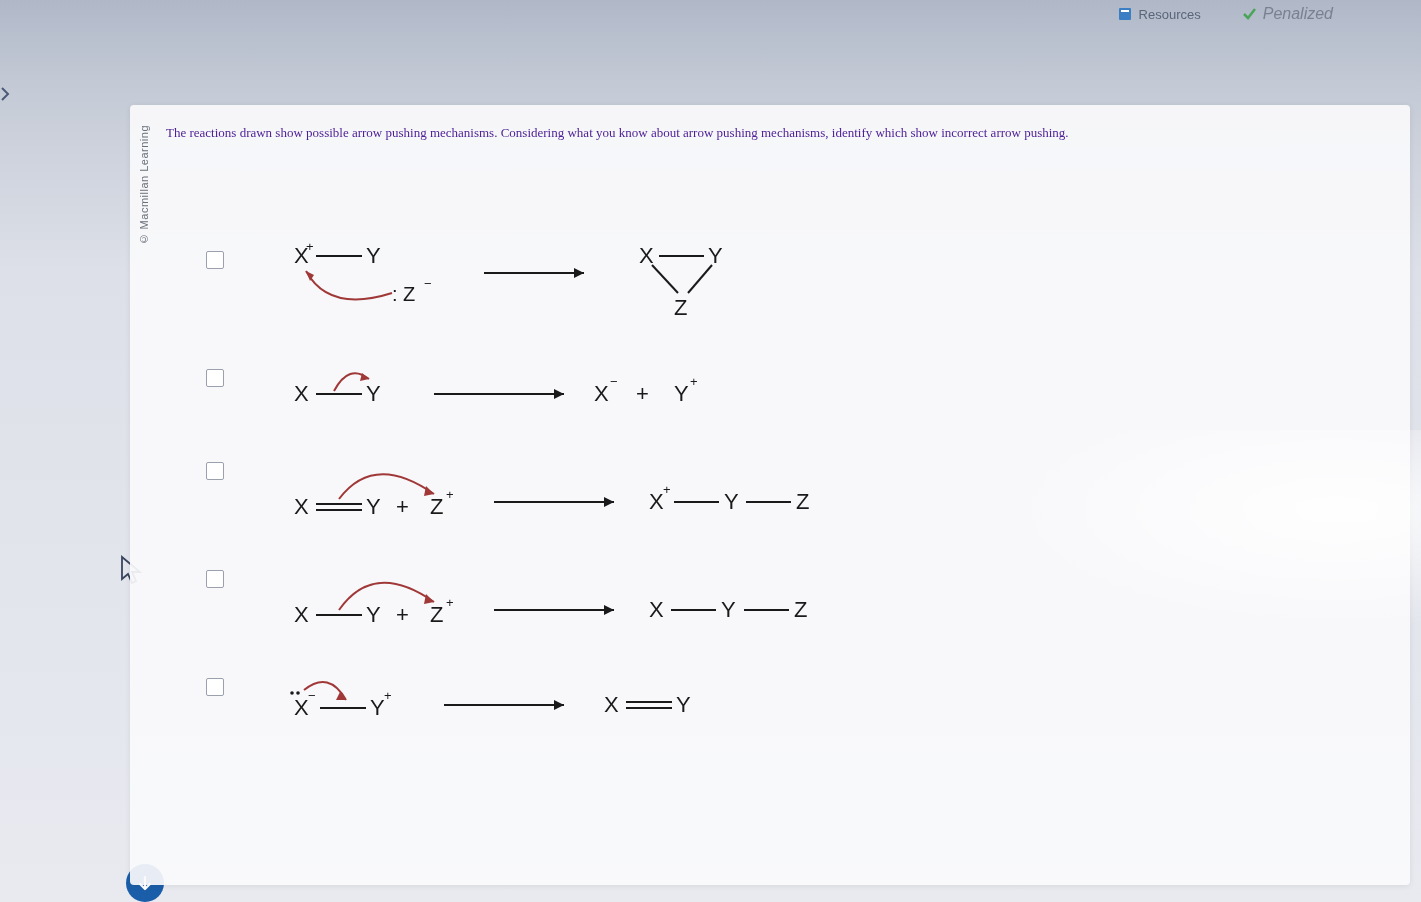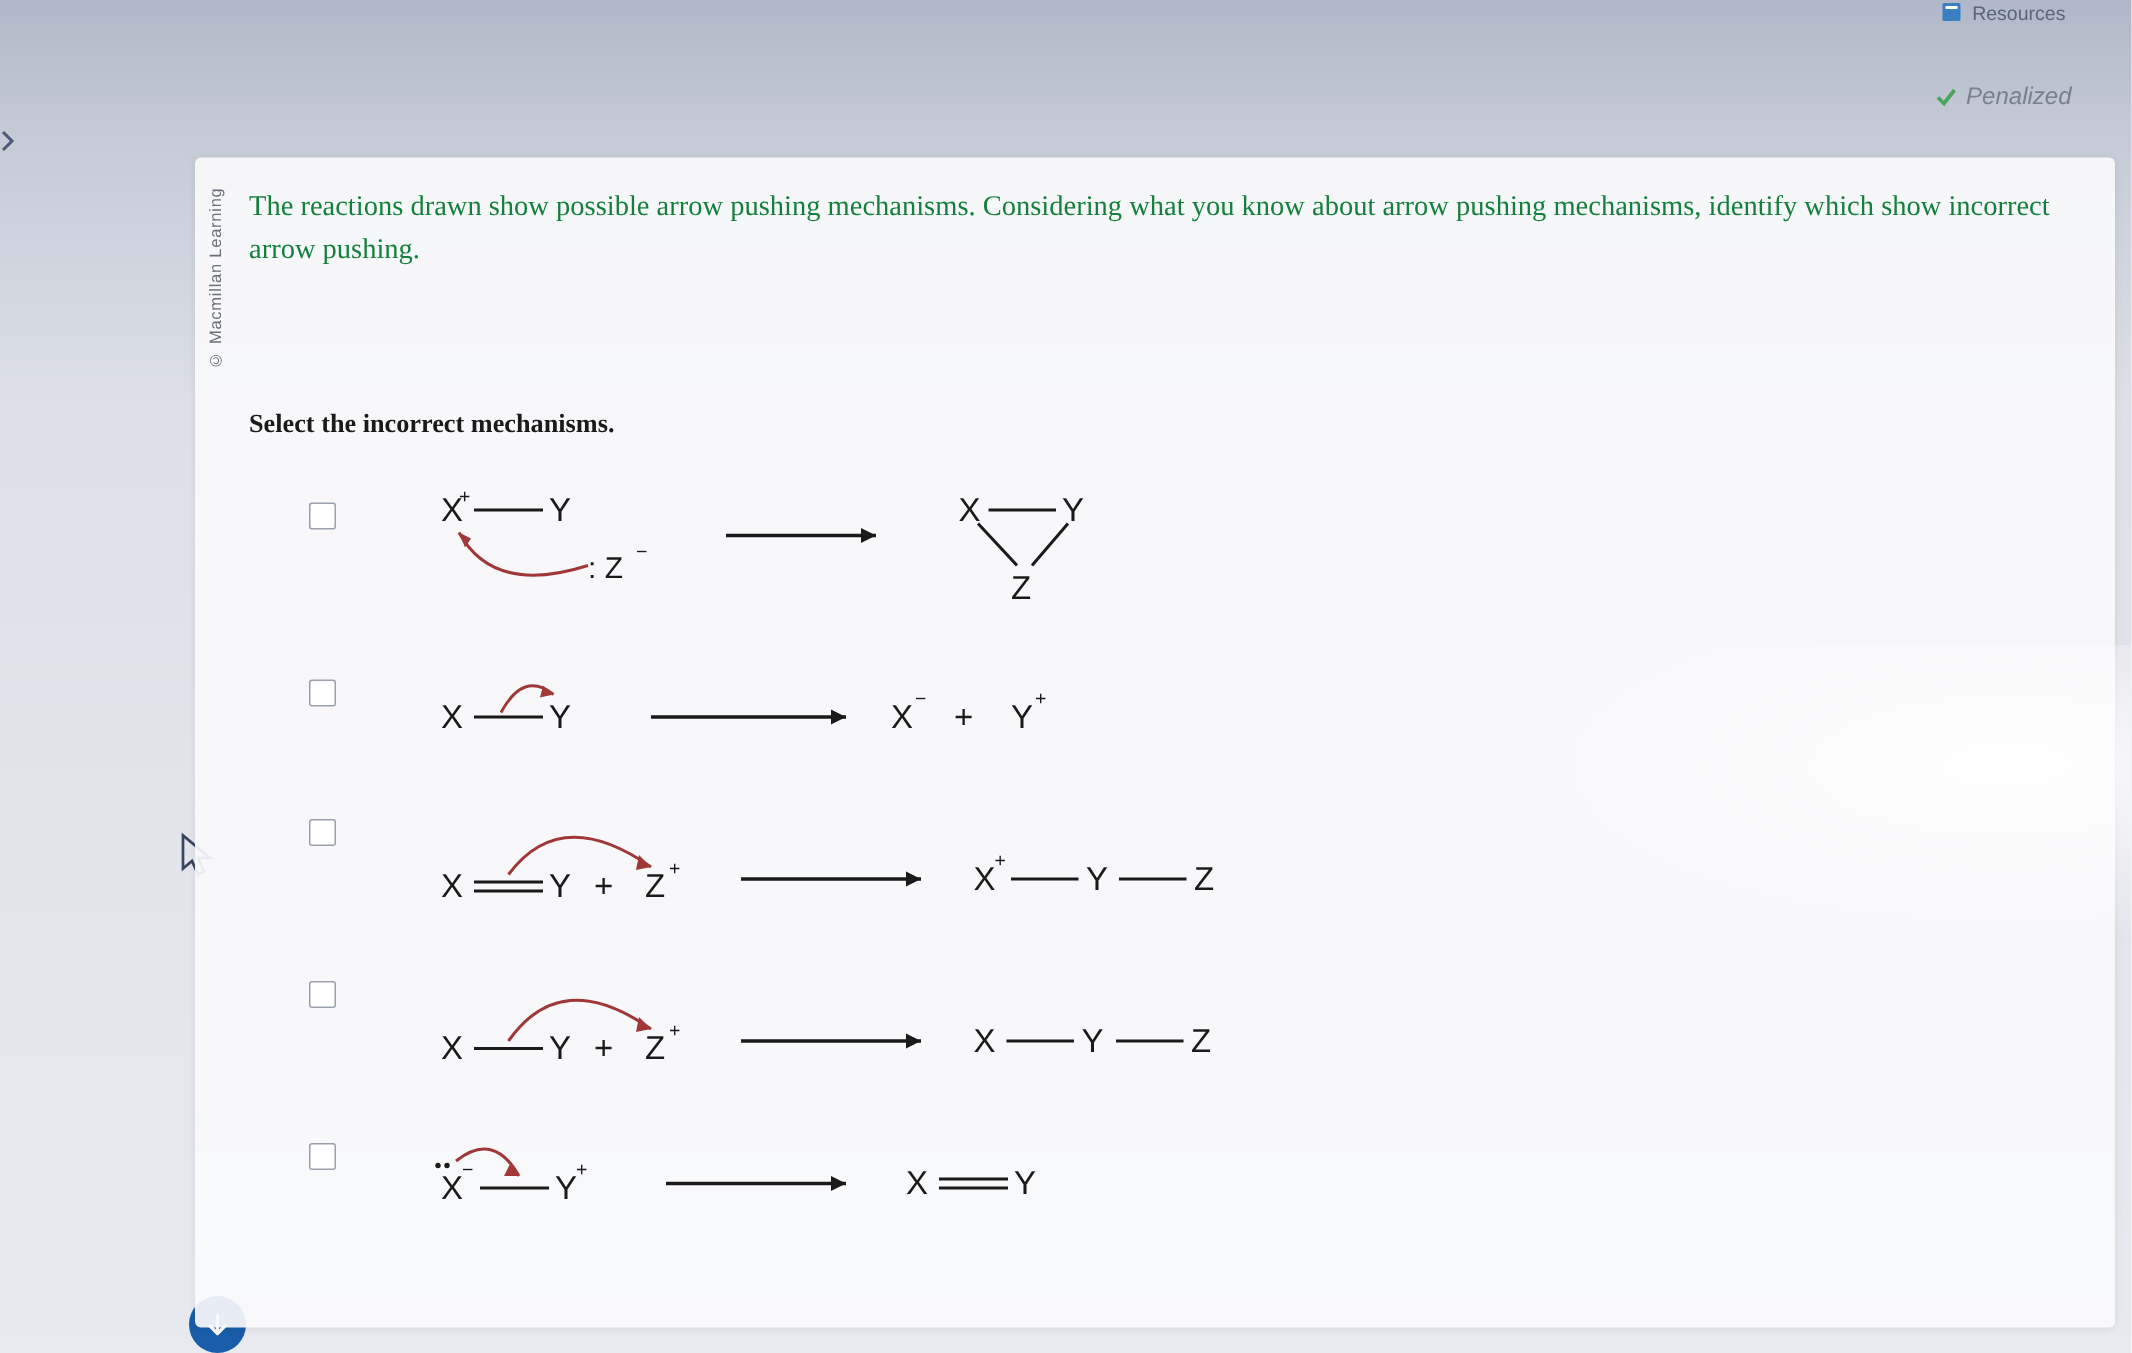--- a/index.html
+++ b/index.html
@@ -11,22 +11,21 @@
       position: relative;
       overflow: hidden;
     }
     .top-bar {
       position: absolute;
       top: 0; right: 0;
       height: 28px;
       display: flex;
       align-items: center;
       gap: 40px;
-      padding-right: 40px;
-      flex-direction: column;
+      padding-right: 88px;
     }
     .top-item {
       display: flex;
       align-items: center;
       gap: 6px;
       font-family: Arial, sans-serif;
       font-size: 13px;
       color: #5a6578;
     }
     .top-item .ico {
@@ -89,22 +88,22 @@
       font-family: Arial, sans-serif;
       font-size: 11px;
       color: #6a707a;
       letter-spacing: 0.5px;
     }
     .main-area {
       flex: 1;
       padding: 18px 30px 20px 8px;
     }
     .question-text {
-      font-size: 19px;
-      color: #15803d;
+      font-size: 13px;
+      color: #4c1d95;
       line-height: 1.55;
       margin-bottom: 90px;
     }
     .prompt {
       font-weight: bold;
       font-size: 17.5px;
       color: #1a1a1a;
       margin-bottom: 24px;
     }
     .options {
@@ -178,21 +177,20 @@
       <path d="M9 3 L9 14 M4 10 L9 15 L14 10" stroke="#fff" stroke-width="2.2" fill="none" stroke-linecap="round" stroke-linejoin="round"></path>
     </svg>
 </button>
 
 <div class="content-card">
   <div class="copyright-strip">
     <span class="copyright-text">© Macmillan Learning</span>
   </div>
   <div class="main-area">
     <p class="question-text">The reactions drawn show possible arrow pushing mechanisms. Considering what you know about arrow pushing mechanisms, identify which show incorrect arrow pushing.</p>
-    <p class="prompt">Select the incorrect mechanisms.</p>
 
     <div class="options">
 
       <div class="option-row">
         <div class="cb"></div>
         <div class="mech-img tall">
           <svg width="520" height="100" viewBox="0 0 520 100">
             <g font-family="Arial" font-size="22" fill="#1a1a1a">
               <text x="20" y="30">X</text>
                 <text x="32" y="18" font-size="13">+</text>

